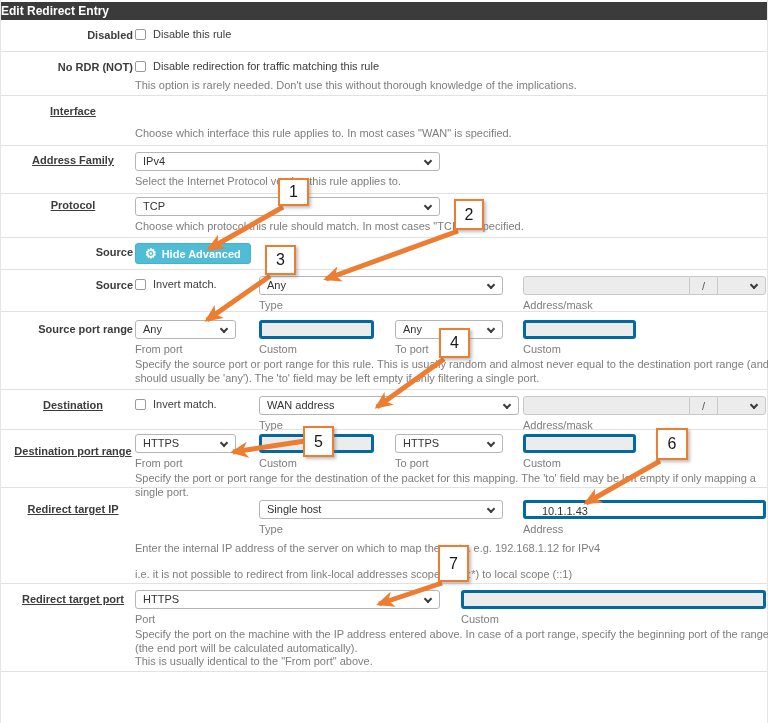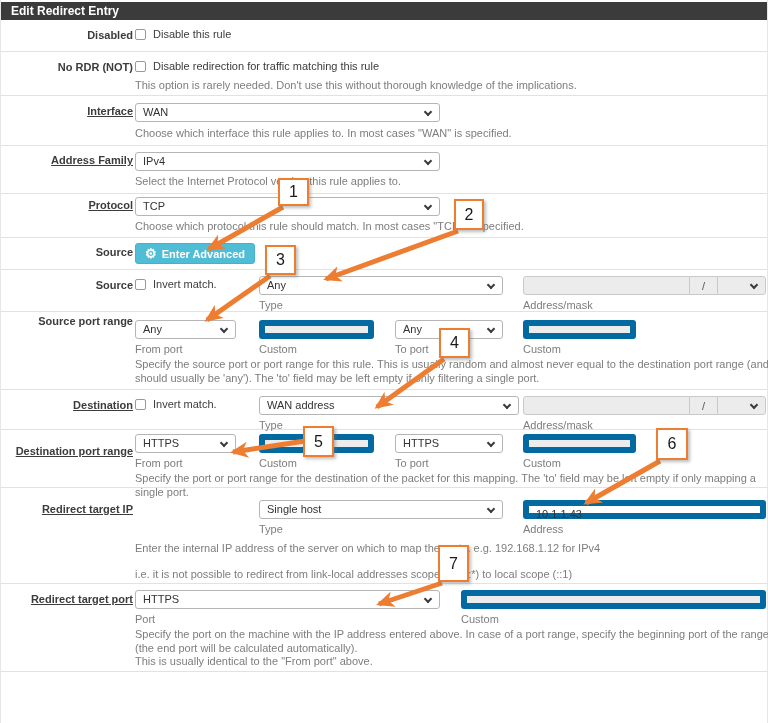--- a/index.html
+++ b/index.html
@@ -1,37 +1,37 @@
 <!DOCTYPE html>
 <html><head>
 <meta charset="utf-8">
 <style>
   * { margin:0; padding:0; box-sizing:border-box; }
   html,body { width:768px; height:723px; overflow:hidden; background:#fff;
     font-family:"Liberation Sans", sans-serif; font-size:11px; color:#3c3c3c; }
   .panel { position:relative; width:768px; height:723px;
     border-left:1px solid #e6e6e6; border-right:1px solid #e6e6e6; }
   .hdr { position:absolute; top:2px; left:0; width:100%; height:18px; background:#3b3b3b;
-    color:#fff; font-weight:bold; font-size:12px; line-height:18px; padding-left:10px; }
+    color:#fff; font-weight:bold; font-size:12px; line-height:18px; }
   .rows { position:absolute; top:20px; left:0; width:100%; }
   .row { position:relative; width:100%; border-bottom:1px solid #e2e2e2; }
   .rowlabel { position:absolute; left:0; width:120px; text-align:right;
     font-weight:bold; color:#3c3c3c;margin-left:12px; }
-  .rowlabel.u { text-decoration:underline; }
+  .rowlabel.u { text-decoration:underline;text-align:center; }
   .help, .sub { position:absolute; color:#7d7d7d; line-height:13.5px; }
   .cb { position:absolute; width:11px; height:11px; background:#fff;
     border:1px solid #9a9a9a; border-radius:2px; }
   .cbtext { position:absolute; color:#3c3c3c;text-align:right; }
   .select { position:absolute; height:19px; background:#fff; border:1px solid #b5b5b5;
     border-radius:3px; padding:0 20px 0 7px; line-height:17px; color:#333;
     white-space:nowrap; overflow:hidden; }
   .chev { position:absolute; right:8px; top:5px; width:6px; height:6px;
     border-right:2px solid #3c3c3c; border-bottom:2px solid #3c3c3c; transform:rotate(45deg); }
-  .input { position:absolute; height:19px; background:#fff; border:6px solid #0369a1;
-    border-radius:3px; padding:0 7px; line-height:17px; color:#333; white-space:nowrap; }
+  .input { position:absolute; height:19px; background:#fff; border:3px solid #0369a1;
+    border-radius:3px; padding:0 16px; line-height:17px; color:#333; white-space:nowrap; }
   .dis { background:#ececec !important; }
   .btn-info { position:absolute; height:21px; background:#4fbdd6; border:1px solid #46b2ca;
     border-radius:3px; color:#fff; font-weight:bold; display:flex; align-items:center;
     gap:5px; padding:0 9px; font-size:11px; }
   .gear { font-size:13px; line-height:13px; }
   .agroup { position:absolute; display:flex; height:19px; }
   .ag-in { flex:1; background:#ececec; border:1px solid #c9c9c9;
     border-radius:3px 0 0 3px; }
   .ag-sep { width:27px; background:#ececec; border-top:1px solid #c9c9c9;
     border-bottom:1px solid #c9c9c9; text-align:center; line-height:18px; color:#555; }
@@ -59,24 +59,20 @@
 
     <div class="row" style="height:44px">
       <div class="rowlabel" style="top:9px">No RDR (NOT)</div>
       <span class="cb" style="left:134px;top:9px"></span>
       <span class="cbtext" style="left:152px;top:8px">Disable redirection for traffic matching this rule</span>
       <div class="help" style="left:134px;top:27px;width:632px">This option is rarely needed. Don't use this without thorough knowledge of the implications.</div>
     </div>
 
     <div class="row" style="height:50px">
       <div class="rowlabel u" style="top:9px">Interface</div>
-      <div class="select" style="left:134px;top:7px;width:305px">
-        <span>WAN</span>
-        <span class="chev"></span>
-      </div>
       <div class="help" style="left:134px;top:31px;width:632px">Choose which interface this rule applies to. In most cases "WAN" is specified.</div>
     </div>
 
     <div class="row" style="height:48px">
       <div class="rowlabel u" style="top:8px">Address Family</div>
       <div class="select" style="left:134px;top:6px;width:305px">
         <span>IPv4</span>
         <span class="chev"></span>
       </div>
       <div class="help" style="left:134px;top:29px;width:632px">Select the Internet Protocol version this rule applies to.</div>
@@ -88,21 +84,21 @@
         <span>TCP</span>
         <span class="chev"></span>
       </div>
       <div class="help" style="left:134px;top:26px;width:632px">Choose which protocol this rule should match. In most cases "TCP" is specified.</div>
     </div>
 
     <div class="row" style="height:32px">
       <div class="rowlabel" style="top:8px">Source</div>
       <div class="btn-info" style="left:134px;top:5px">
         <span class="gear">⚙</span>
-        <span>Enter Advanced</span>
+        <span>Hide Advanced</span>
       </div>
     </div>
 
     <div class="row" style="height:42px">
       <div class="rowlabel" style="top:9px">Source</div>
       <span class="cb" style="left:134px;top:9px"></span>
       <span class="cbtext" style="left:152px;top:8px">Invert match.</span>
       <div class="select" style="left:258px;top:6px;width:244px">
         <span>Any</span>
         <span class="chev"></span>
@@ -112,21 +108,21 @@
         <div class="ag-sep">/</div>
         <div class="ag-sel">
           <span class="chev"></span>
         </div>
       </div>
       <div class="sub" style="left:258px;top:29px">Type</div>
       <div class="sub" style="left:522px;top:29px">Address/mask</div>
     </div>
 
     <div class="row" style="height:78px">
-      <div class="rowlabel" style="top:3px">Source port range</div>
+      <div class="rowlabel" style="top:11px">Source port range</div>
       <div class="select" style="left:134px;top:8px;width:101px">
         <span>Any</span>
         <span class="chev"></span>
       </div>
       <div class="input dis" style="left:258px;top:8px;width:115px"></div>
       <div class="select" style="left:394px;top:8px;width:108px">
         <span>Any</span>
         <span class="chev"></span>
       </div>
       <div class="input dis" style="left:522px;top:8px;width:113px"></div>

